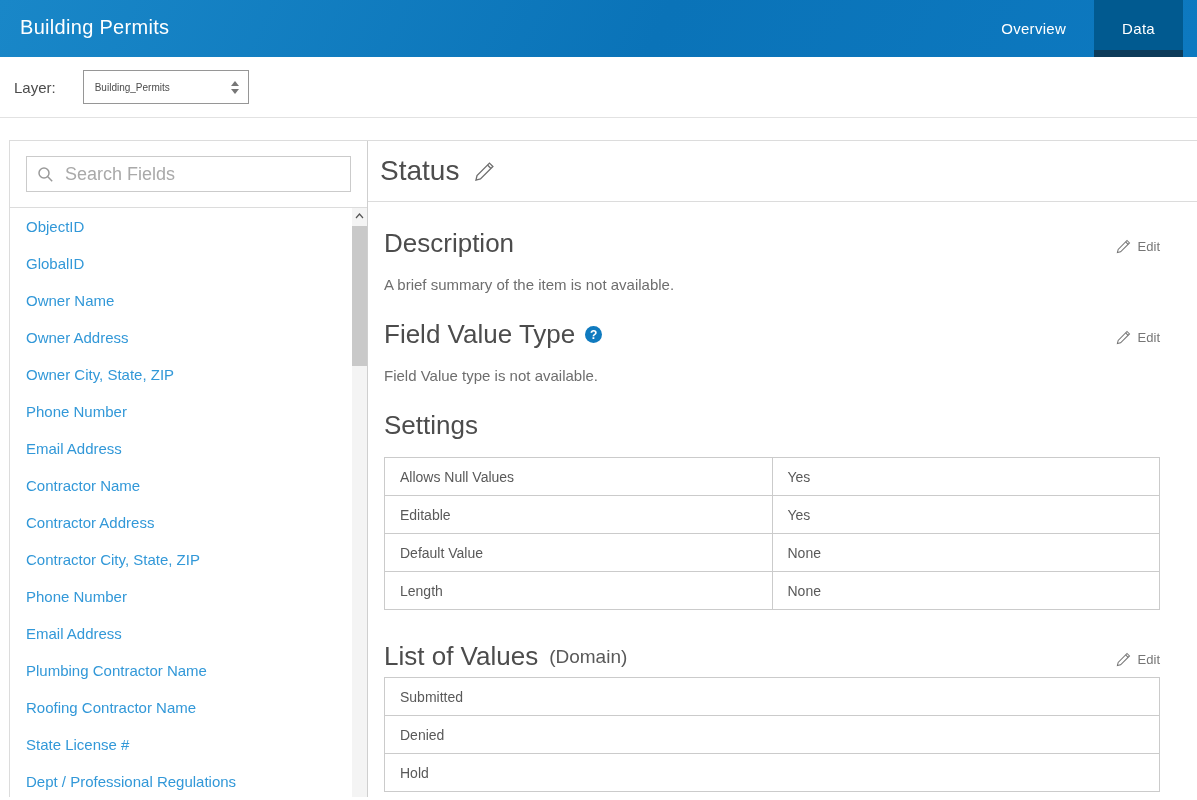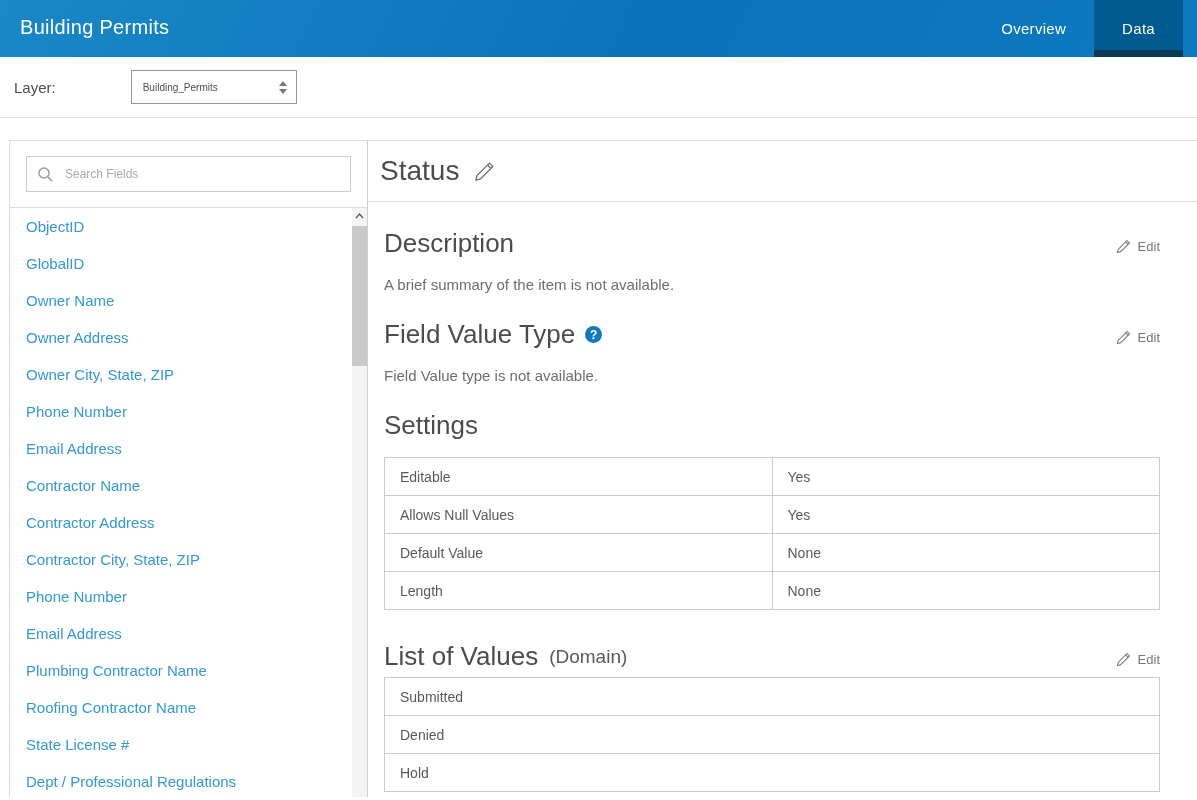--- a/index.html
+++ b/index.html
@@ -29,21 +29,21 @@
   }
   .tab.active {
     background: #015a90;
     border-bottom: 7px solid #0c3b5a;
     padding-top: 7px;
   }
 
   
   .layer-bar {
     height: 61px; border-bottom: 1px solid #e2e2e2;
-    display: flex; align-items: center; padding-left: 14px; gap: 48px;
+    display: flex; align-items: center; padding-left: 14px;
   }
   .layer-label { font-size: 15px; color: #4c4c4c; margin-right: 27px; }
   .layer-select {
     width: 166px; height: 34px; border: 1px solid #969696; background: #fff;
     display: flex; align-items: center; justify-content: space-between;
     padding: 0 9px 0 11px; font-size: 10px; color: #4c4c4c; cursor: pointer;
   }
   .sel-arrows { display: flex; flex-direction: column; align-items: center; }
   .sel-arrows .tri-up {
     width: 0; height: 0; border-left: 4px solid transparent; border-right: 4px solid transparent;
@@ -67,21 +67,21 @@
     width: 359px; flex: none;
     border-left: 1px solid #dcdcdc; border-right: 1px solid #cfcfcf;
     display: flex; flex-direction: column;
   }
   .search-row { padding: 15px 16px; border-bottom: 1px solid #dcdcdc; }
   .search-box {
     border: 1px solid #cbcbcb; height: 36px;
     display: flex; align-items: center; padding: 0 10px; gap: 9px; background: #fff;
   }
   .search-box input {
-    border: none; outline: none; flex: 1; font-size: 12px; color: #4c4c4c;
+    border: none; outline: none; flex: 1; font-size: 18px; color: #4c4c4c;
     font-family: "Liberation Sans", "DejaVu Sans", sans-serif; background: transparent;
   }
   .search-box input::placeholder { color: #a9a9a9; }
   .fields-list-wrap { flex: 1; display: flex; overflow: hidden; }
   ul.fields-list { list-style: none; margin: 0; padding: 0; flex: 1; }
   ul.fields-list li {
     height: 37px; line-height: 37px; padding-left: 16px;
     font-size: 15px; color: #3298d8; cursor: pointer; white-space: nowrap;
   }
   
@@ -237,25 +237,25 @@
         </div>
       </div>
       <p class="section-body">Field Value type is not available.</p>
 
       <div class="section-header">
         <h2>Settings</h2>
       </div>
       <table class="kv-table">
         <tbody>
           <tr>
+            <td class="key">Allows Null Values</td>
+            <td>Yes</td>
+          </tr>
+          <tr>
             <td class="key">Editable</td>
-            <td>Yes</td>
-          </tr>
-          <tr>
-            <td class="key">Allows Null Values</td>
             <td>Yes</td>
           </tr>
           <tr>
             <td class="key">Default Value</td>
             <td>None</td>
           </tr>
           <tr>
             <td class="key">Length</td>
             <td>None</td>
           </tr>

